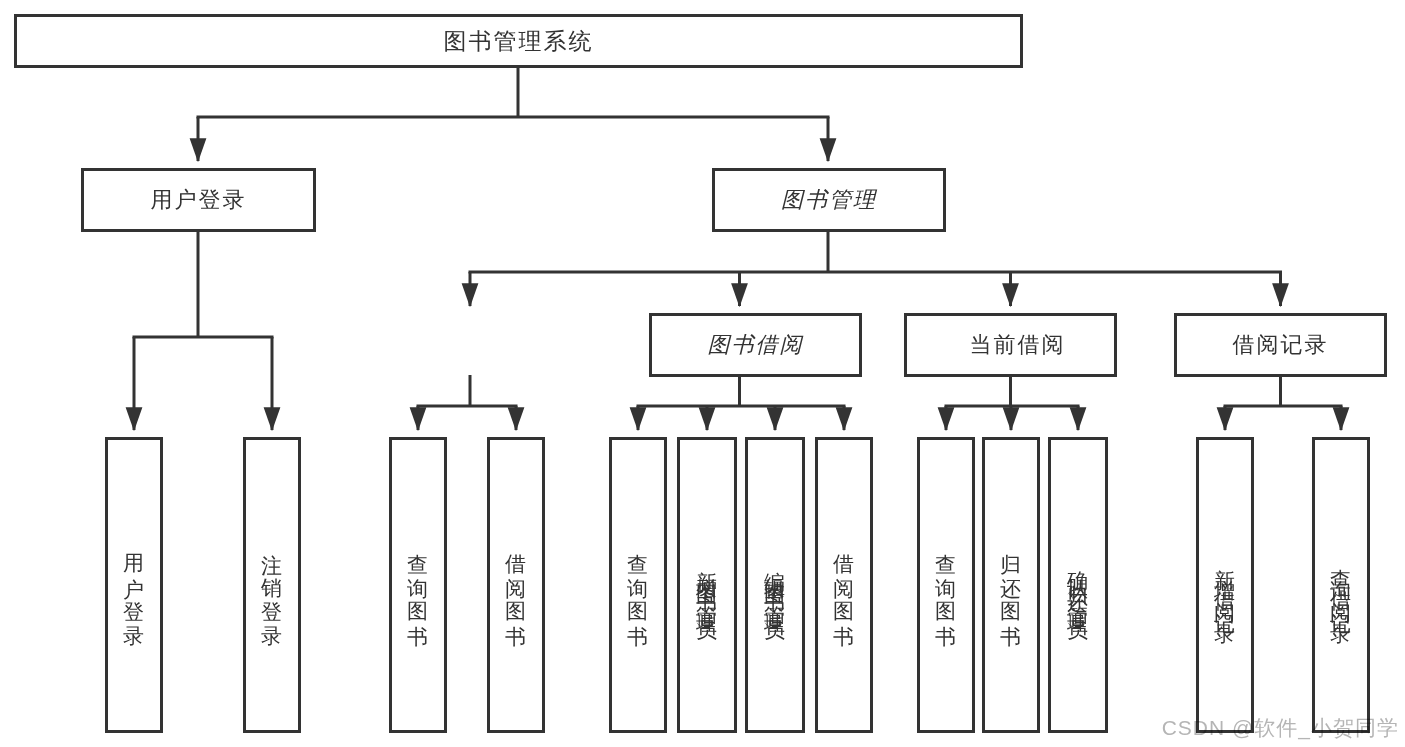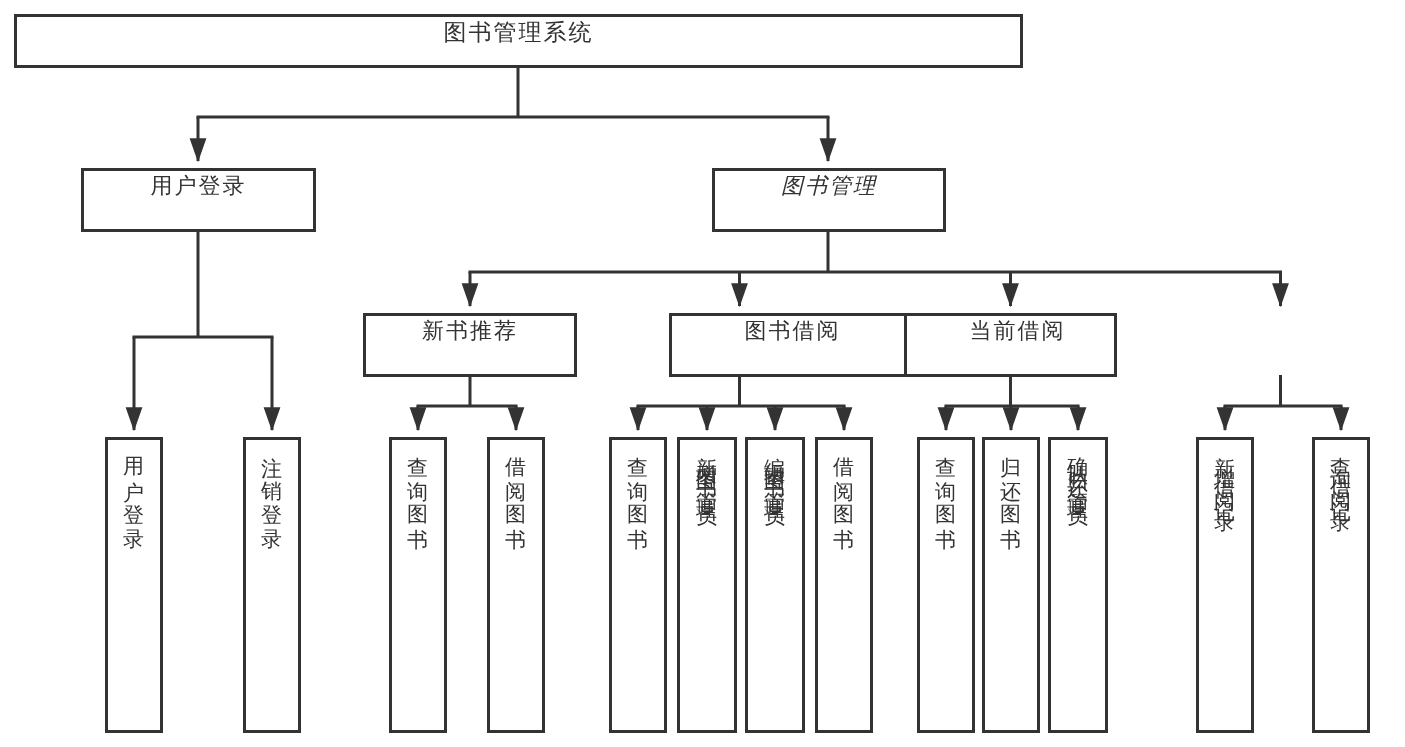--- a/index.html
+++ b/index.html
@@ -20,37 +20,38 @@
     left: 0; top: 0;
     width: 1405px; height: 747px;
     z-index: 1;
   }
   .box {
     position: absolute;
     box-sizing: border-box;
     border: 3px solid #333333;
     background: #ffffff;
     display: flex;
+    align-items: center;
     justify-content: center;
     color: #333333;
     z-index: 2;
   }
   .hlabel {
     font-size: 22px;
     letter-spacing: 2px;
     white-space: nowrap;
   }
   #root-box { left: 14px; top: 14px; width: 1009px; height: 54px; }
   #root-box .hlabel { font-size: 23px; }
   .lvl2 { top: 168px; height: 64px; }
   #box-user-login  { left: 81px;  width: 235px; }
   #box-book-mgmt   { left: 712px; width: 234px; font-style: italic; }
   .lvl3 { top: 313px; height: 64px; }
   #box-new-book       { left: 363px;  width: 214px; }
-  #box-book-borrow    { left: 669px;  width: 247px; }
+  #box-book-borrow    { left: 649px;  width: 213px; font-style: italic; }
   #box-current-borrow { left: 904px;  width: 213px; padding-left: 14px; }
   #box-borrow-record  { left: 1174px; width: 213px; }
   .leaf { top: 437px; height: 296px; width: 58px; }
   #leaf-login     { left: 105px; }
   #leaf-logout    { left: 243px; }
   #leaf-nb-query  { left: 389px; }
   #leaf-nb-borrow { left: 487px; }
   #leaf-bb-query  { left: 609px; }
   #leaf-bb-add    { left: 677px; width: 60px; }
   #leaf-bb-edit   { left: 745px; width: 60px; }
@@ -142,29 +143,29 @@
     <span class="hlabel">图书管理系统</span>
   </div>
 
   <div class="box lvl2" id="box-user-login">
     <span class="hlabel">用户登录</span>
   </div>
   <div class="box lvl2" id="box-book-mgmt">
     <span class="hlabel">图书管理</span>
   </div>
 
-  <div class="box lvl3" id="box-new-book">
-    <span class="hlabel">新书推荐</span>
-  </div>
   <div class="box lvl3" id="box-book-borrow">
     <span class="hlabel">图书借阅</span>
   </div>
   <div class="box lvl3" id="box-current-borrow">
     <span class="hlabel">当前借阅</span>
   </div>
+  <div class="box lvl3" id="box-borrow-record">
+    <span class="hlabel">借阅记录</span>
+  </div>
 
   <div class="box leaf" id="leaf-login">
     <span class="vtext sp-wide">用户登录</span>
   </div>
   <div class="box leaf" id="leaf-logout">
     <span class="vtext sp-wide">注销登录</span>
   </div>
 
   <div class="box leaf" id="leaf-nb-query">
     <span class="vtext sp-wide">查询图书</span>
@@ -196,14 +197,15 @@
     <span class="vtext sp-tight">确认归还（管理员）</span>
   </div>
 
   <div class="box leaf" id="leaf-br-add">
     <span class="vtext sp-mid">新增借阅记录</span>
   </div>
   <div class="box leaf" id="leaf-br-query">
     <span class="vtext sp-mid">查询借阅记录</span>
   </div>
 
+  <div id="watermark">CSDN @软件_小贺同学</div>
 
 </div>
 
 </body></html>

